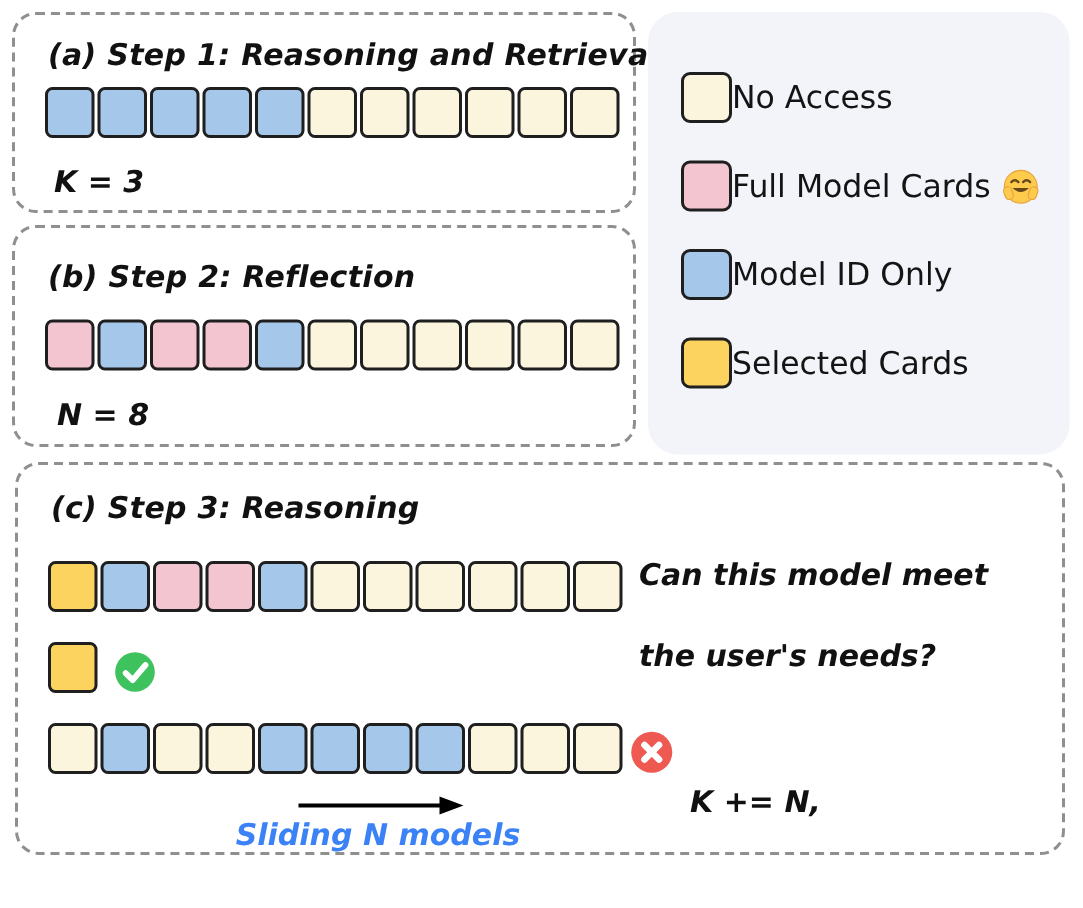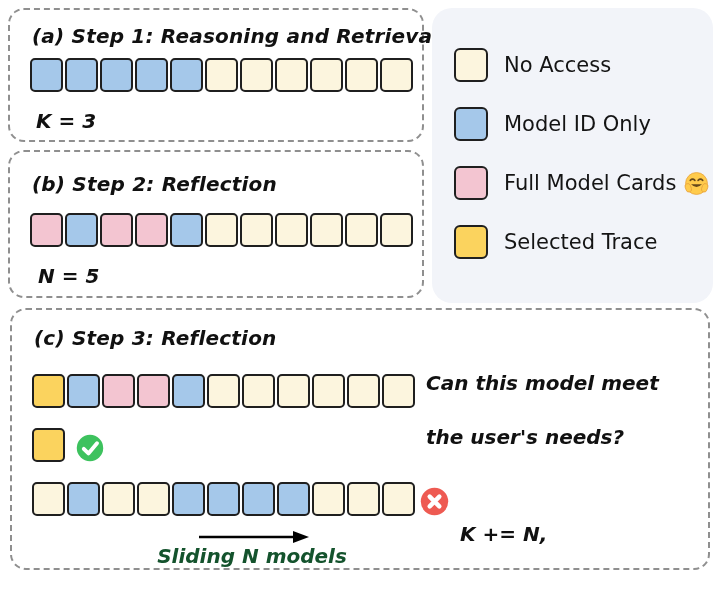--- a/index.html
+++ b/index.html
@@ -42,21 +42,21 @@
   }
 
   #legend {
     position: absolute;
     left: 432px; top: 8px; width: 281px; height: 295px;
     background: #f2f4f9;
     border-radius: 20px;
     padding: 40px 0 0 22px;
     display: flex; flex-direction: column; gap: 25px;
   }
-  .legend-item { display: flex; align-items: center; gap: 16px; }
+  .legend-item { display: flex; align-items: center; }
   .legend-swatch {
     width: 34px; height: 34px;
     border: 2px solid #1f1f1f;
     border-radius: 6px;
     flex: 0 0 auto;
   }
   .legend-label {
     font-size: 21px; color: #141414; white-space: nowrap;
     display: flex; align-items: center; gap: 8px;
   }
@@ -66,21 +66,21 @@
     font-size: 20px; font-weight: 700; font-style: italic;
     color: #111; line-height: 27px; white-space: pre-line;
   }
 
   .status-icon { position: absolute; }
 
   #slide-arrow { position: absolute; left: 186px; top: 220px; }
   #slide-label {
     position: absolute; left: 120px; top: 234px; width: 240px;
     text-align: center;
-    font-size: 20px; font-weight: 700; font-style: italic; color: #14532d;
+    font-size: 20px; font-weight: 700; font-style: italic; color: #3b82f6;
     white-space: nowrap;
   }
   .hug { display: inline-block; vertical-align: middle; }
 </style>
 </head>
 <body>
 
 <div class="canvas">
 
   <div id="panel-a" class="dashed-panel">
@@ -109,55 +109,55 @@
         <div class="sq" style="background: rgb(243, 197, 209);"></div>
         <div class="sq" style="background: rgb(243, 197, 209);"></div>
         <div class="sq" style="background: rgb(165, 200, 234);"></div>
         <div class="sq" style="background: rgb(252, 245, 222);"></div>
         <div class="sq" style="background: rgb(252, 245, 222);"></div>
         <div class="sq" style="background: rgb(252, 245, 222);"></div>
         <div class="sq" style="background: rgb(252, 245, 222);"></div>
         <div class="sq" style="background: rgb(252, 245, 222);"></div>
         <div class="sq" style="background: rgb(252, 245, 222);"></div>
       </div>
-    <div class="caption" style="left:28px; top:112px;">N = 5</div>
+    <div class="caption" style="left:28px; top:112px;">N = 8</div>
   </div>
 
   <div id="legend">
     <div class="legend-item">
       <div class="legend-swatch" style="background: rgb(252, 245, 222);"></div>
       <div class="legend-label">No Access</div>
-    </div>
-    <div class="legend-item">
-      <div class="legend-swatch" style="background: rgb(165, 200, 234);"></div>
-      <div class="legend-label">Model ID Only</div>
     </div>
     <div class="legend-item">
       <div class="legend-swatch" style="background: rgb(243, 197, 209);"></div>
       <div class="legend-label">
         <span>Full Model Cards</span>
 
         <svg class="hug" width="25" height="25" viewBox="0 0 32 32">
           <circle cx="16" cy="16" r="14" fill="#FFCB4C" stroke="#E8A33D" stroke-width="1"></circle>
           <path d="M8 12 q3 -3 6 0" stroke="#65471B" stroke-width="2" fill="none" stroke-linecap="round"></path>
           <path d="M18 12 q3 -3 6 0" stroke="#65471B" stroke-width="2" fill="none" stroke-linecap="round"></path>
           <path d="M9 17 q7 7 14 0 z" fill="#65471B"></path>
           <rect x="2" y="16" width="7" height="11" rx="3.5" fill="#FFCB4C" stroke="#E8A33D" stroke-width="1" transform="rotate(-20 5.5 21.5)"></rect>
           <rect x="23" y="16" width="7" height="11" rx="3.5" fill="#FFCB4C" stroke="#E8A33D" stroke-width="1" transform="rotate(20 26.5 21.5)"></rect>
         </svg>
       </div>
     </div>
     <div class="legend-item">
+      <div class="legend-swatch" style="background: rgb(165, 200, 234);"></div>
+      <div class="legend-label">Model ID Only</div>
+    </div>
+    <div class="legend-item">
       <div class="legend-swatch" style="background: rgb(251, 211, 94);"></div>
-      <div class="legend-label">Selected Trace</div>
+      <div class="legend-label">Selected Cards</div>
     </div>
   </div>
 
   <div id="panel-c" class="dashed-panel">
-    <div class="panel-title" style="left:22px; top:16px;">(c) Step 3: Reflection</div>
+    <div class="panel-title" style="left:22px; top:16px;">(c) Step 3: Reasoning</div>
 
     <div class="sq-row" style="left:20px; top:64px;">
         <div class="sq" style="background: rgb(251, 211, 94);"></div>
         <div class="sq" style="background: rgb(165, 200, 234);"></div>
         <div class="sq" style="background: rgb(243, 197, 209);"></div>
         <div class="sq" style="background: rgb(243, 197, 209);"></div>
         <div class="sq" style="background: rgb(165, 200, 234);"></div>
         <div class="sq" style="background: rgb(252, 245, 222);"></div>
         <div class="sq" style="background: rgb(252, 245, 222);"></div>
         <div class="sq" style="background: rgb(252, 245, 222);"></div>

